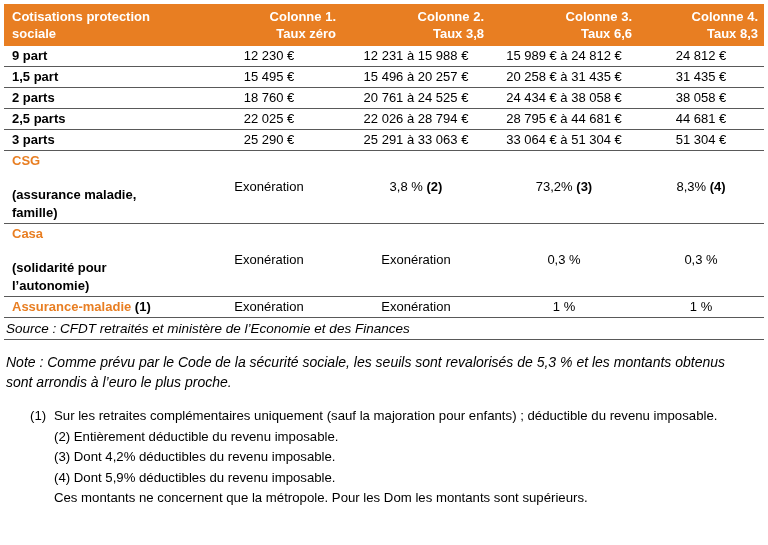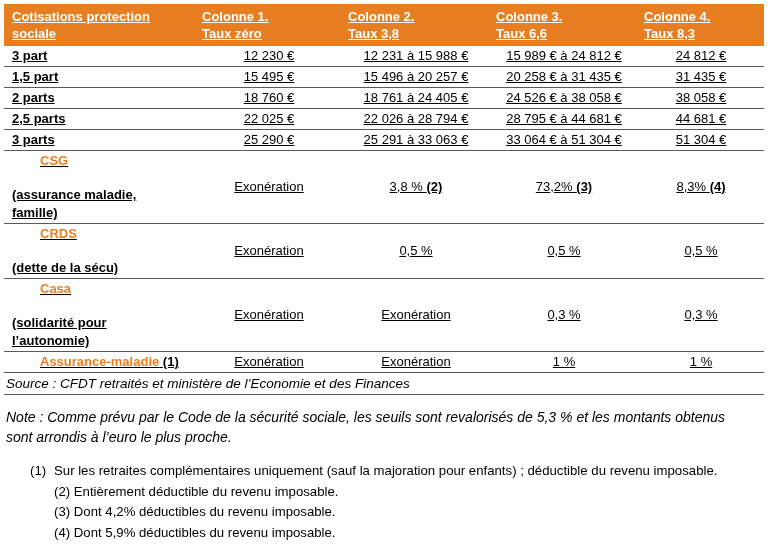--- a/index.html
+++ b/index.html
@@ -17,33 +17,33 @@
     color: var(--ink);
     padding: 4px 4px 0 4px;
     overflow: hidden;
   }
 
   table.rates {
     width: 760px;
     border-collapse: collapse;
     table-layout: fixed;
   }
-  table.rates th, table.rates td { padding: 0; text-decoration: underline; }
+  table.rates th, table.rates td { padding: 0; }
 
   
   tr.head-row th {
     background: var(--accent);
     color: var(--header-text);
     font-size: 13px;
     font-weight: bold;
     line-height: 17px;
     white-space: pre-line;
     vertical-align: middle;
     padding: 4px 6px;
-    text-align: left;
+    text-align: right;
   }
   tr.head-row th.first {
     text-align: left;
     padding-left: 8px;
   }
 
   
   tr.sub-row td {
     font-size: 13px;
     line-height: 16px;
@@ -61,21 +61,21 @@
     vertical-align: middle;
   }
   tbody td.label-cell {
     vertical-align: top;
     padding: 1px 4px 1px 8px;
   }
   tbody tr.part-row td { height: 20px; }
   tbody td.value-cell { text-align: center; }
 
   .label, .suffix { font-weight: bold; color: var(--ink); }
-  .rate-name { font-weight: bold; color: var(--accent); margin-left: 28px; }
+  .rate-name { font-weight: bold; color: var(--accent); }
   .desc {
     display: block;
     font-weight: bold;
     color: var(--ink);
     white-space: pre-line;
     margin-top: 16px;
   }
   .desc:empty { display: none; }
   .note-ref { font-weight: bold; }
   .note-ref:empty { display: none; }
@@ -131,38 +131,38 @@
       <th>Colonne 2.
 Taux 3,8</th>
       <th>Colonne 3.
 Taux 6,6</th>
       <th>Colonne 4.
 Taux 8,3</th>
     </tr>
   </thead>
   <tbody>
     <tr class="part-row">
-      <td class="label-cell"><span class="label">3 part</span></td>
+      <td class="label-cell"><span class="label">9 part</span></td>
       <td class="value-cell">12 230 €</td>
       <td class="value-cell">12 231 à 15 988 €</td>
       <td class="value-cell">15 989 € à 24 812 €</td>
       <td class="value-cell">24 812 €</td>
     </tr>
     <tr class="part-row">
       <td class="label-cell"><span class="label">1,5 part</span></td>
       <td class="value-cell">15 495 €</td>
       <td class="value-cell">15 496 à 20 257 €</td>
       <td class="value-cell">20 258 € à 31 435 €</td>
       <td class="value-cell">31 435 €</td>
     </tr>
     <tr class="part-row">
       <td class="label-cell"><span class="label">2 parts</span></td>
       <td class="value-cell">18 760 €</td>
-      <td class="value-cell">18 761 à 24 405 €</td>
-      <td class="value-cell">24 526 € à 38 058 €</td>
+      <td class="value-cell">20 761 à 24 525 €</td>
+      <td class="value-cell">24 434 € à 38 058 €</td>
       <td class="value-cell">38 058 €</td>
     </tr>
     <tr class="part-row">
       <td class="label-cell"><span class="label">2,5 parts</span></td>
       <td class="value-cell">22 025 €</td>
       <td class="value-cell">22 026 à 28 794 €</td>
       <td class="value-cell">28 795 € à 44 681 €</td>
       <td class="value-cell">44 681 €</td>
     </tr>
     <tr class="part-row">
@@ -174,29 +174,20 @@
     </tr>
     <tr>
       <td class="label-cell">
         <span class="rate-name">CSG</span><span class="desc">(assurance maladie,
 famille)</span>
       </td>
       <td class="value-cell"><span>Exonération</span></td>
       <td class="value-cell"><span>3,8 %</span><span class="note-ref">(2)</span></td>
       <td class="value-cell"><span>73,2%</span><span class="note-ref">(3)</span></td>
       <td class="value-cell"><span>8,3%</span><span class="note-ref">(4)</span></td>
-    </tr>
-    <tr>
-      <td class="label-cell">
-        <span class="rate-name">CRDS</span><span class="desc">(dette de la sécu)</span>
-      </td>
-      <td class="value-cell">Exonération</td>
-      <td class="value-cell">0,5 %</td>
-      <td class="value-cell">0,5 %</td>
-      <td class="value-cell">0,5 %</td>
     </tr>
     <tr>
       <td class="label-cell">
         <span class="rate-name">Casa</span><span class="desc">(solidarité pour
 l’autonomie)</span>
       </td>
       <td class="value-cell">Exonération</td>
       <td class="value-cell">Exonération</td>
       <td class="value-cell">0,3 %</td>
       <td class="value-cell">0,3 %</td>

